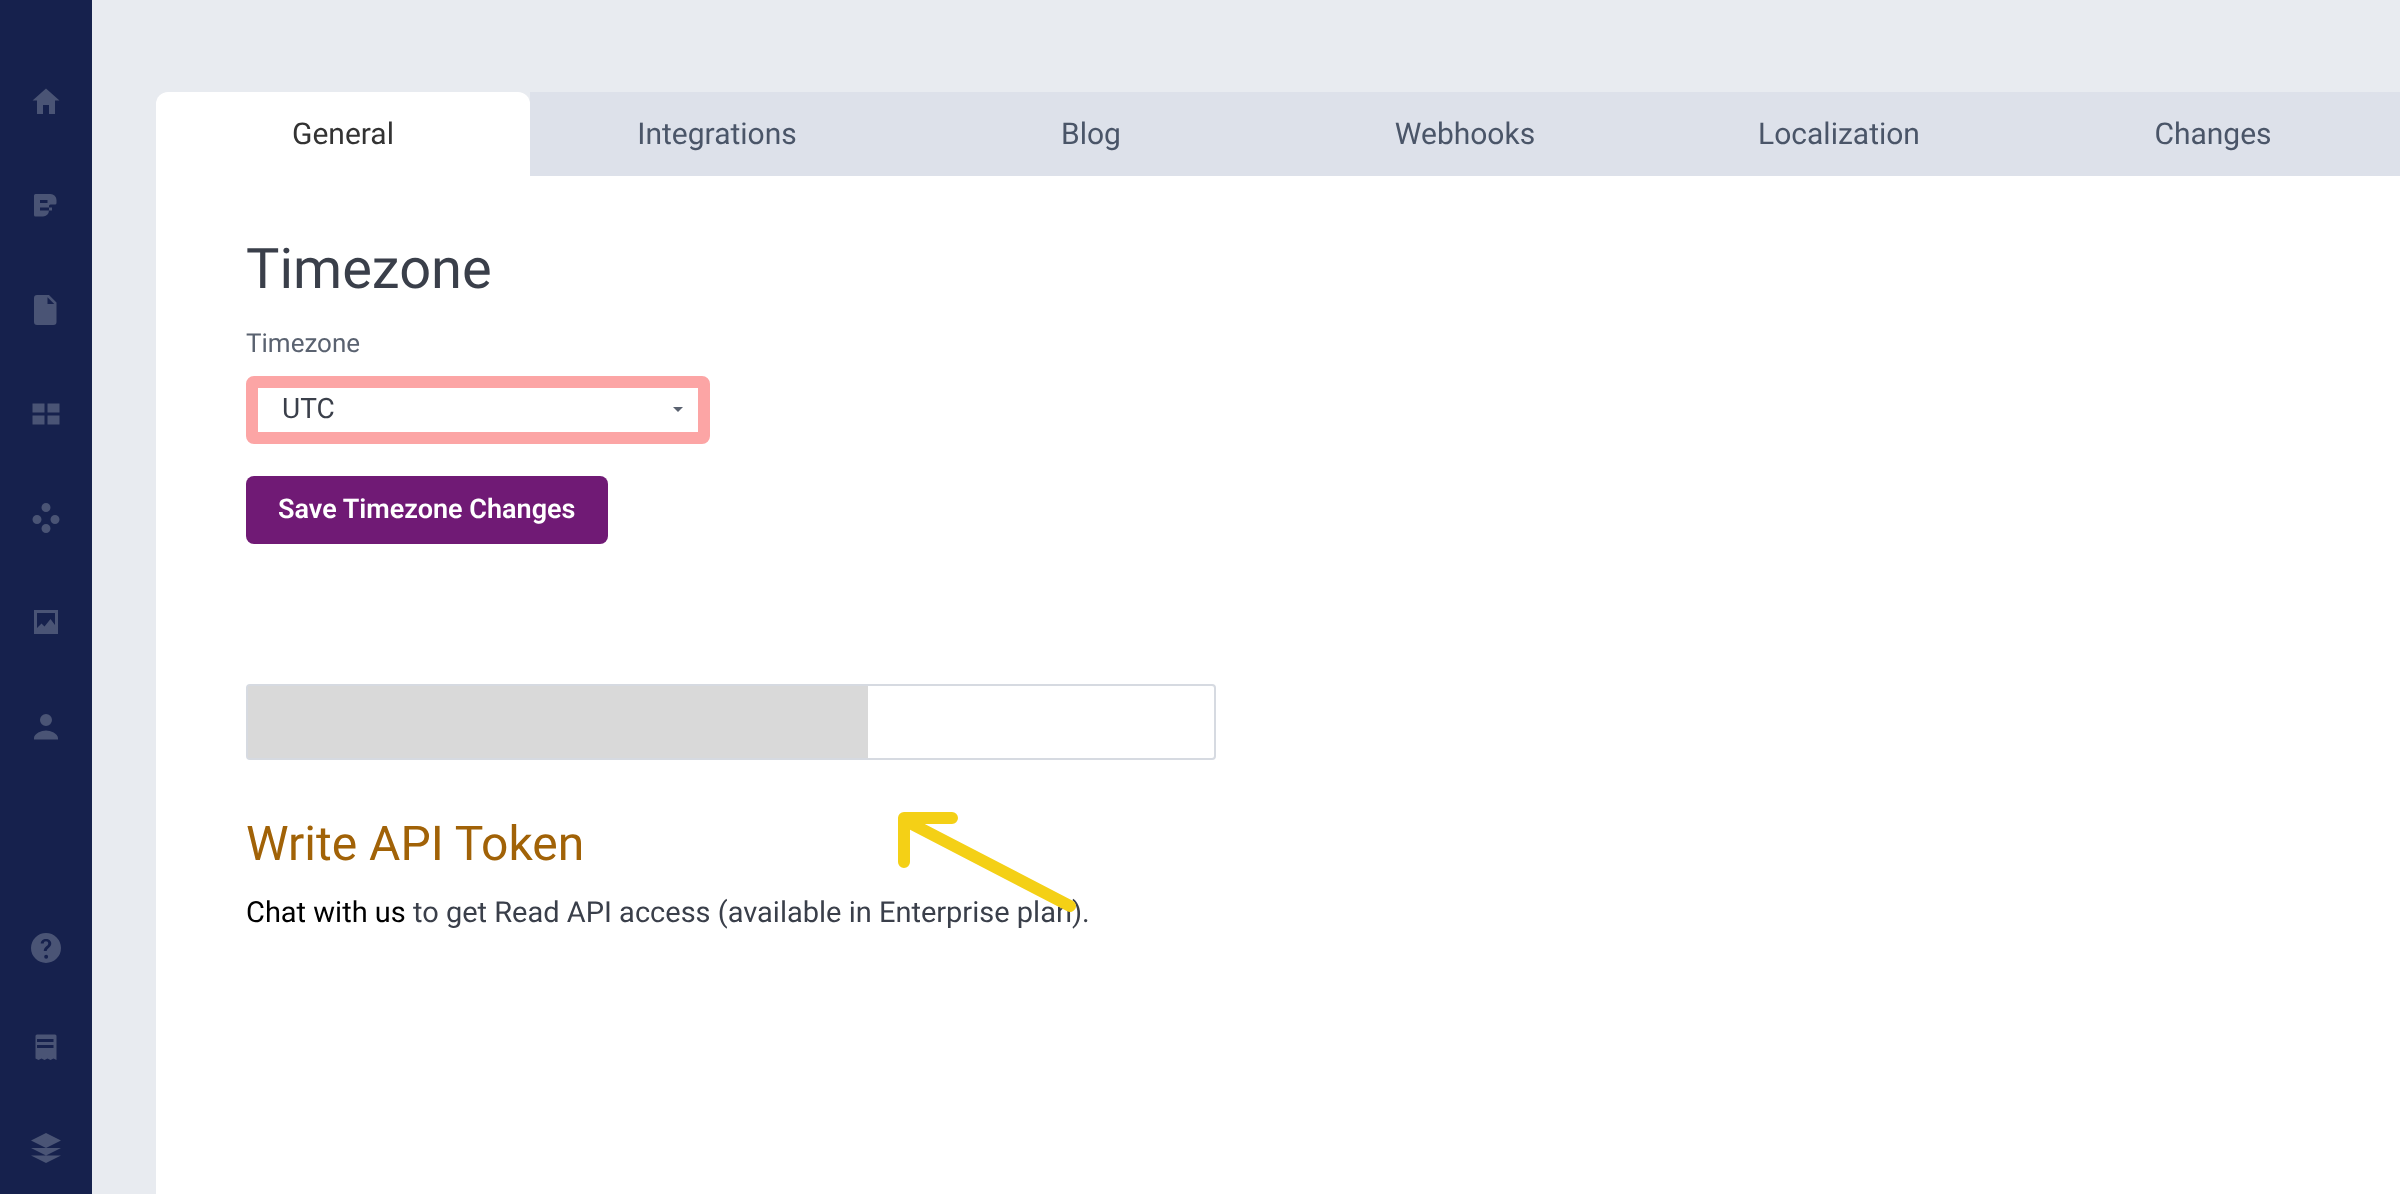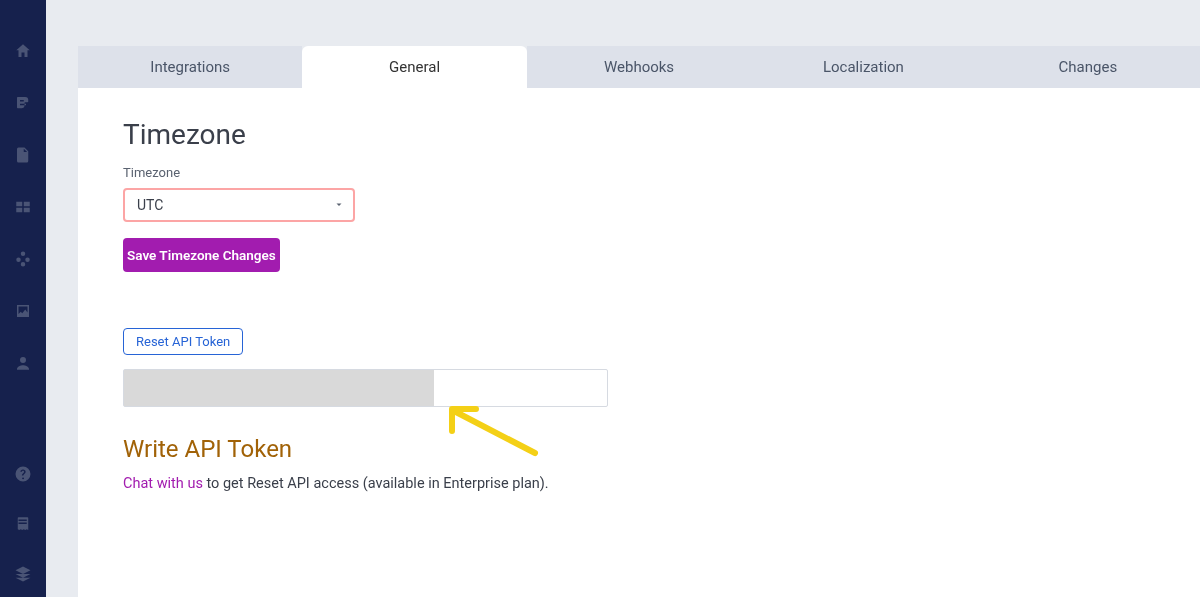--- a/index.html
+++ b/index.html
@@ -97,21 +97,21 @@
       margin-bottom: 8px;
     }
     .select-wrap {
       position: relative;
       width: 232px;
       margin-bottom: 16px;
     }
     .select {
       width: 100%;
       height: 34px;
-      border: 2px solid #fca5a5;
+      border: 6px solid #fca5a5;
       border-radius: 4px;
       padding: 0 12px;
       font-size: 14px;
       color: #3a3f4a;
       background: #fff;
       display: flex;
       align-items: center;
       cursor: pointer;
     }
     .chevron {
@@ -120,25 +120,25 @@
       top: 50%;
       transform: translateY(-50%);
       pointer-events: none;
     }
     .chevron svg {
       width: 12px;
       height: 12px;
       fill: #5a6270;
     }
     .btn-primary {
-      background: #a21caf;
+      background: #701a75;
       color: #fff;
       border: none;
       border-radius: 4px;
-      padding: 9px 4px;
+      padding: 9px 16px;
       font-size: 13.5px;
       font-weight: 600;
       cursor: pointer;
     }
     .api-section {
       margin-top: 56px;
     }
     .sub-row {
       display: flex;
       align-items: center;
@@ -181,21 +181,21 @@
       font-size: 24px;
       color: #a16207;
       font-weight: 400;
       margin-bottom: 12px;
     }
     .help-text {
       font-size: 14.5px;
       color: #3a3f4a;
     }
     .link {
-      color: #a21caf;
+      color: #000000;
       cursor: pointer;
     }
     .arrow-annotation {
       position: absolute;
       left: 440px;
       top: 395px;
       pointer-events: none;
     }
     .arrow-annotation svg {
       width: 110px;
@@ -257,22 +257,23 @@
     <div class="sidebar-icon">
       <svg viewBox="0 0 24 24">
           <path d="M12 2l10 5-10 5L2 7zM2 12l10 5 10-5M2 17l10 5 10-5"></path>
         </svg>
     </div>
   </div>
 </div>
 
 <div class="content-wrap">
   <div class="tabs">
+    <div class="tab active">General</div>
     <div class="tab">Integrations</div>
-    <div class="tab active">General</div>
+    <div class="tab">Blog</div>
     <div class="tab">Webhooks</div>
     <div class="tab">Localization</div>
     <div class="tab">Changes</div>
   </div>
 
   <div class="panel">
     
     <h2 class="section-title">Timezone</h2>
     <div class="field-label">Timezone</div>
     <div class="select-wrap">
@@ -282,30 +283,29 @@
             <path d="M7 10l5 5 5-5z"></path>
           </svg>
       </span>
     </div>
     <button class="btn-primary">Save Timezone Changes</button>
 
     
     <div class="api-section">
 
       <div class="sub-row">
-        <button class="btn-outline">Reset API Token</button>
       </div>
       <div class="token-box">
         <div class="token-hidden"></div>
       </div>
 
       <div class="write-section">
         <div class="write-title">Write API Token</div>
         <div class="help-text">
-          <span class="link">Chat with us</span><span> to get Reset API access (available in Enterprise plan).</span>
+          <span class="link">Chat with us</span><span> to get Read API access (available in Enterprise plan).</span>
         </div>
       </div>
     </div>
   </div>
 </div>
 
 <div class="arrow-annotation">
   <svg viewBox="0 0 110 70">
     <defs></defs>
     <g stroke="#f4d016" stroke-width="6" fill="none" stroke-linecap="round" stroke-linejoin="round">

